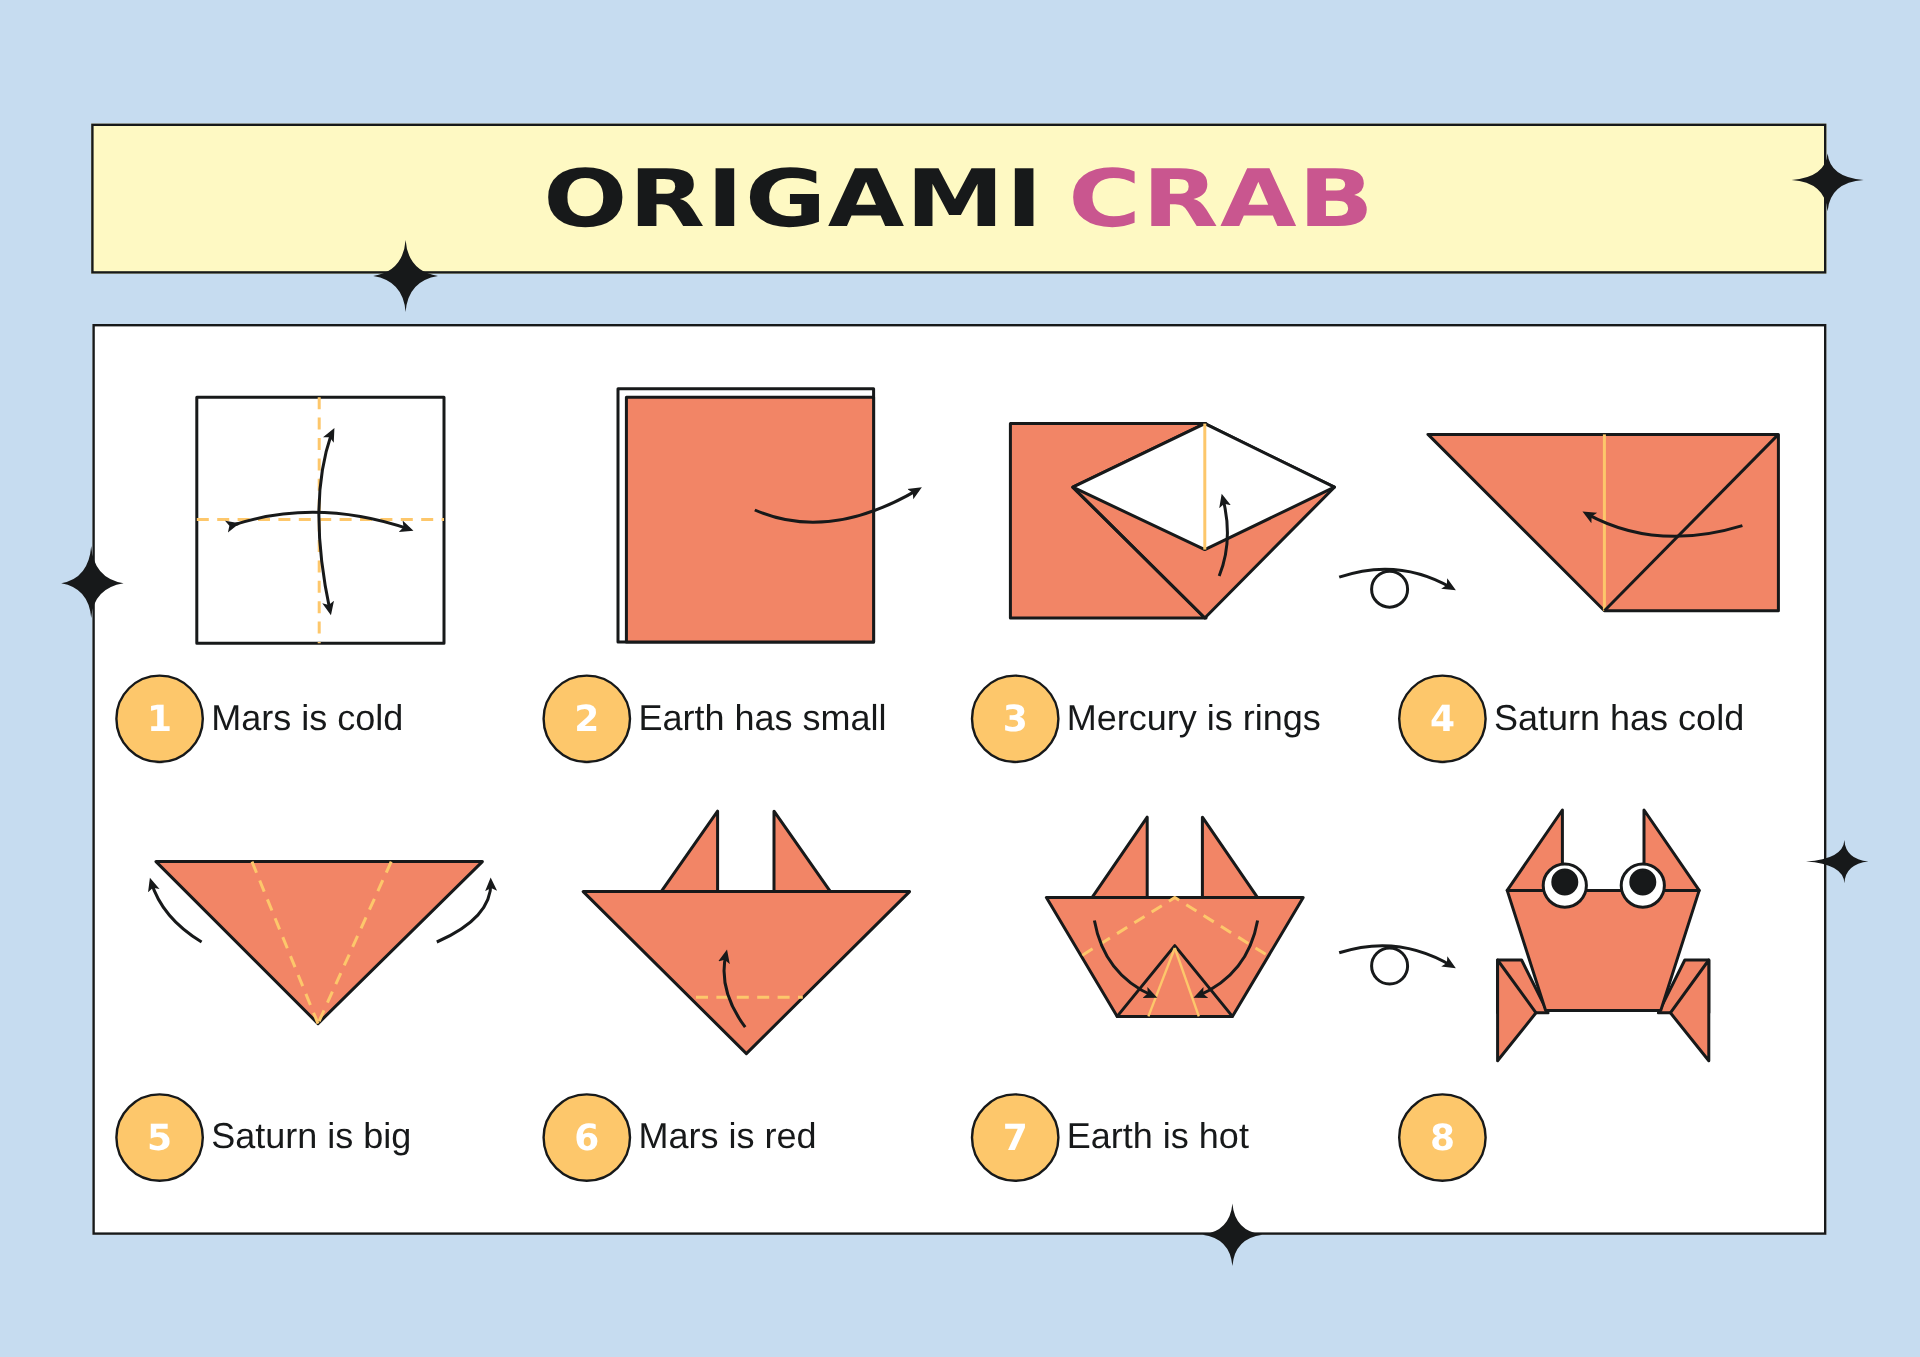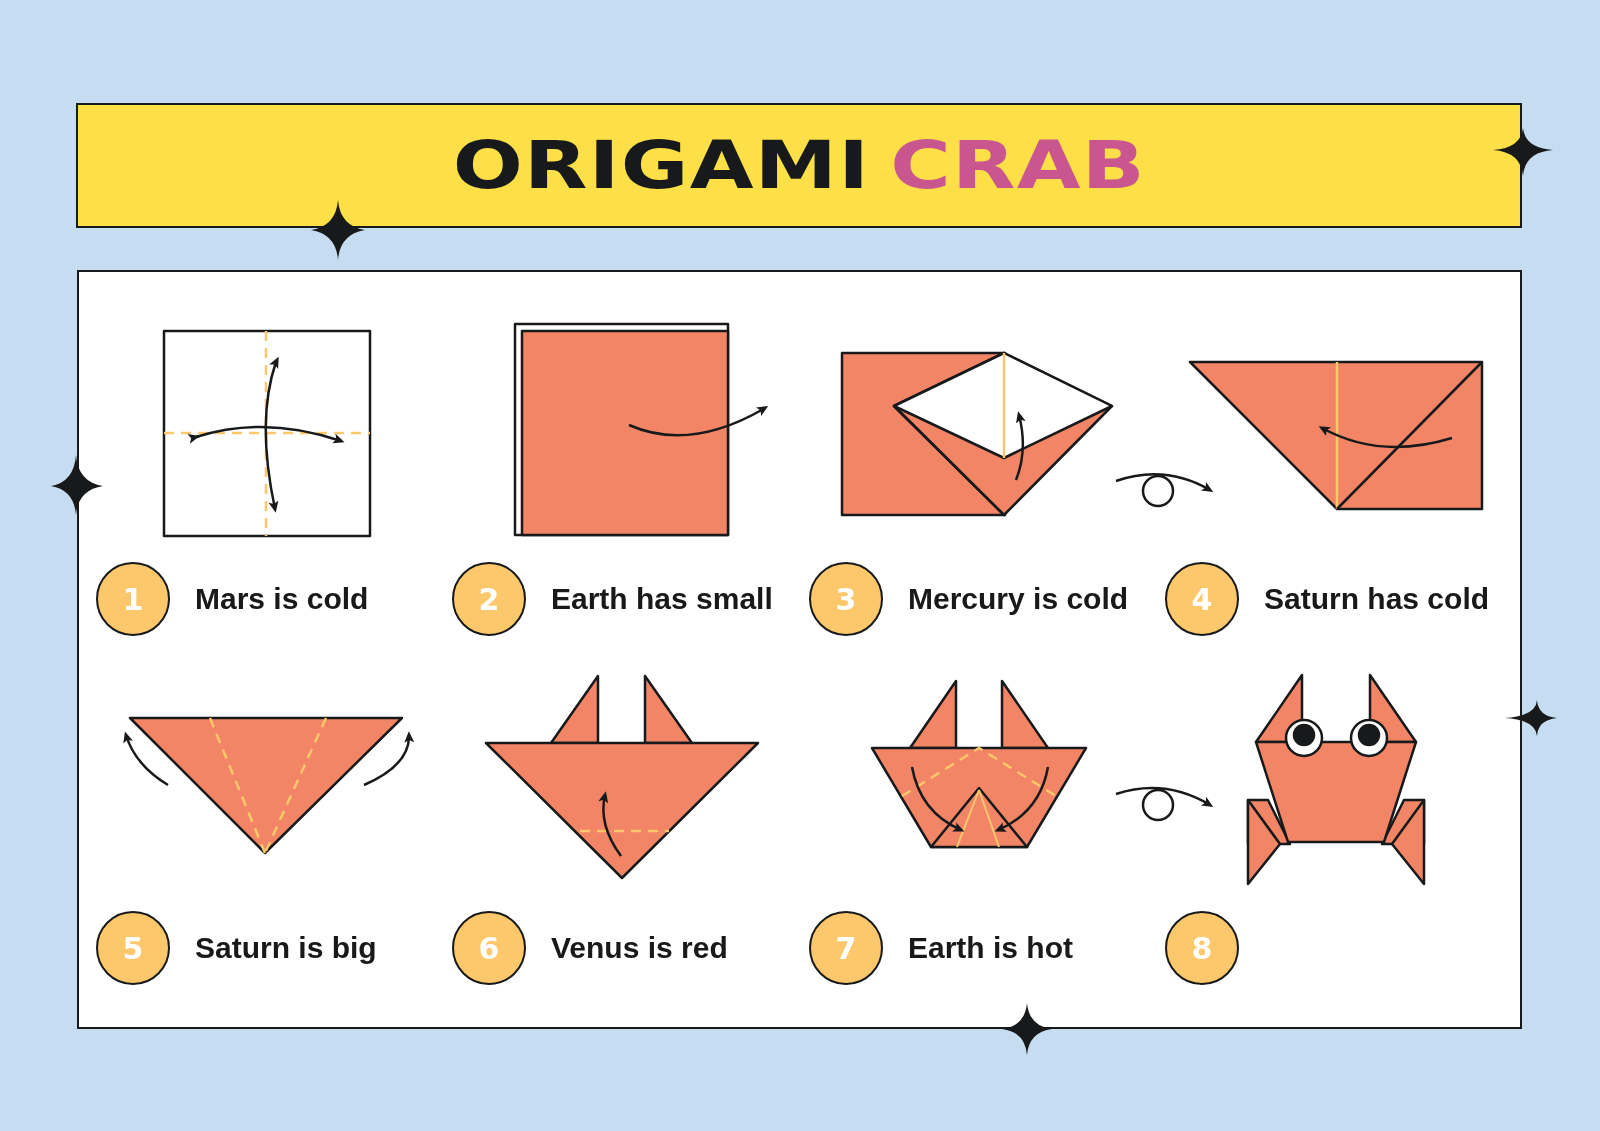--- a/index.html
+++ b/index.html
@@ -1,25 +1,25 @@
 <!DOCTYPE html>
 <html><head>
 <meta charset="utf-8">
 <style>
   html, body { margin:0; padding:0; }
   body { width:1600px; height:1131px; background:#c6dcf0; position:relative; overflow:hidden; font-family:"Liberation Sans", sans-serif; }
-  .title-box { position:absolute; left:76px; top:103px; width:1446px; height:125px; background:#fde047; border:2.5px solid #17191a; box-sizing:border-box; display:flex; align-items:center; justify-content:center; }
+  .title-box { position:absolute; left:76px; top:103px; width:1446px; height:125px; background:#fef9c3; border:2.5px solid #17191a; box-sizing:border-box; display:flex; align-items:center; justify-content:center; }
   .title { font-family:"DejaVu Sans", sans-serif; font-weight:bold; font-size:66px; letter-spacing:1px; transform:scaleX(1.25); transform-origin:center; }
   .title .t1 { color:#17191a; }
   .title .t2 { color:#c9568f; margin-left:16px; }
   .main-box { position:absolute; left:77px; top:270px; width:1445px; height:759px; background:#fff; border:2.5px solid #17191a; box-sizing:border-box; }
   svg.art { position:absolute; left:0; top:0; }
   .step-label { position:absolute; display:flex; align-items:center; }
   .badge { width:74px; height:74px; border-radius:50%; background:#fdc76b; border:2.5px solid #17191a; box-sizing:border-box; display:flex; align-items:center; justify-content:center; color:#fff; font-family:"DejaVu Sans", sans-serif; font-weight:bold; font-size:30px; }
-  .step-text { margin-left:25px; font-size:30px; color:#17191a; white-space:nowrap;font-weight:bold; }
+  .step-text { margin-left:6px; font-size:30px; color:#17191a; white-space:nowrap; }
 </style>
 </head>
 <body>
 
 <div class="title-box">
   <div class="title">
     <span class="t1">ORIGAMI</span><span class="t2">CRAB</span>
   </div>
 </div>
 
@@ -133,33 +133,33 @@
 <div class="step-label" style="left:96px; top:562px;">
   <div class="badge">1</div>
   <div class="step-text">Mars is cold</div>
 </div>
 <div class="step-label" style="left:452px; top:562px;">
   <div class="badge">2</div>
   <div class="step-text">Earth has small</div>
 </div>
 <div class="step-label" style="left:809px; top:562px;">
   <div class="badge">3</div>
-  <div class="step-text">Mercury is cold</div>
+  <div class="step-text">Mercury is rings</div>
 </div>
 <div class="step-label" style="left:1165px; top:562px;">
   <div class="badge">4</div>
   <div class="step-text">Saturn has cold</div>
 </div>
 <div class="step-label" style="left:96px; top:911px;">
   <div class="badge">5</div>
   <div class="step-text">Saturn is big</div>
 </div>
 <div class="step-label" style="left:452px; top:911px;">
   <div class="badge">6</div>
-  <div class="step-text">Venus is red</div>
+  <div class="step-text">Mars is red</div>
 </div>
 <div class="step-label" style="left:809px; top:911px;">
   <div class="badge">7</div>
   <div class="step-text">Earth is hot</div>
 </div>
 <div class="step-label" style="left:1165px; top:911px;">
   <div class="badge">8</div>
 </div>
 
 </body></html>

